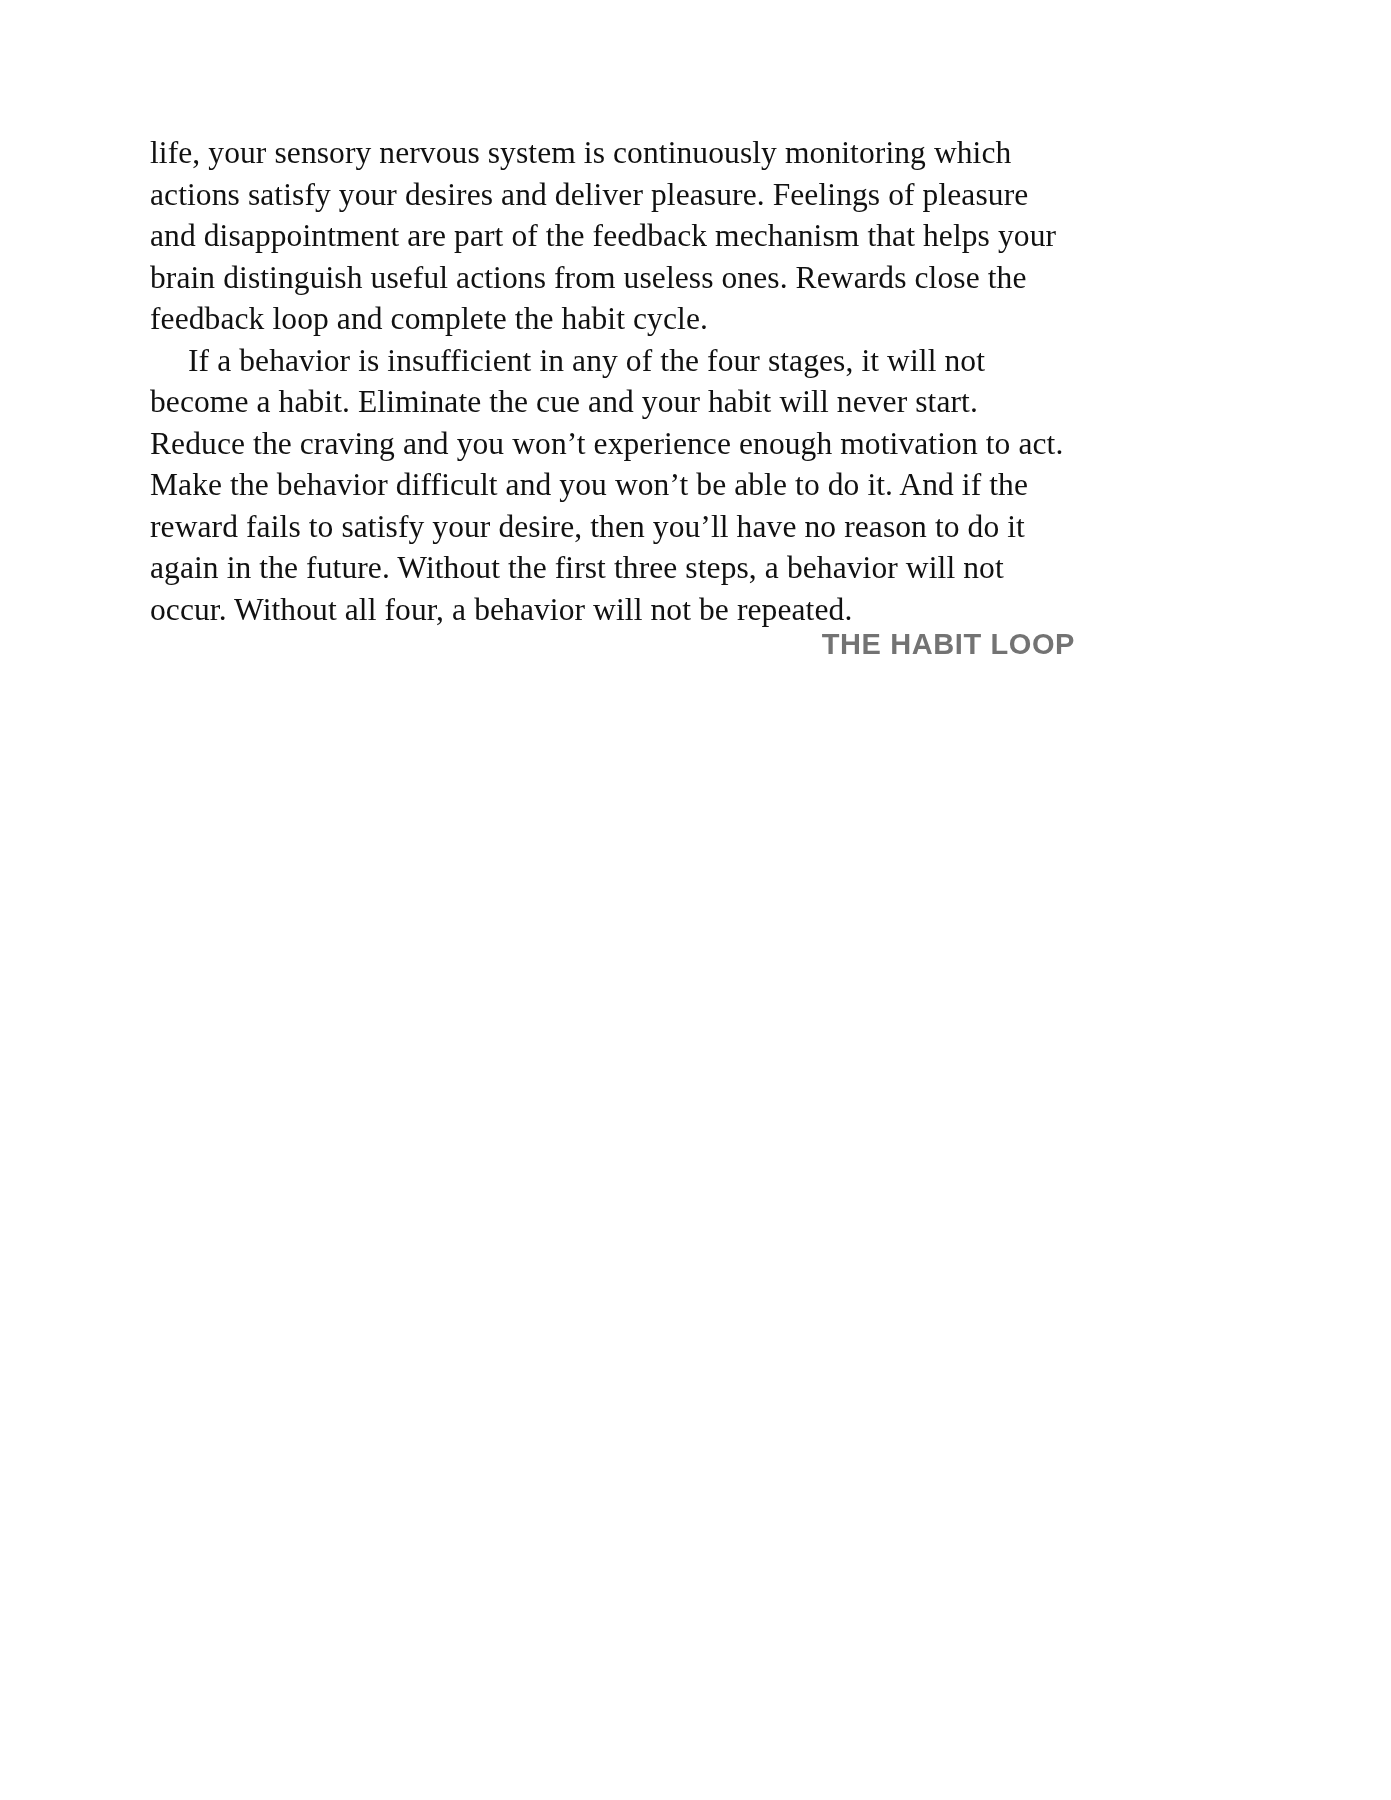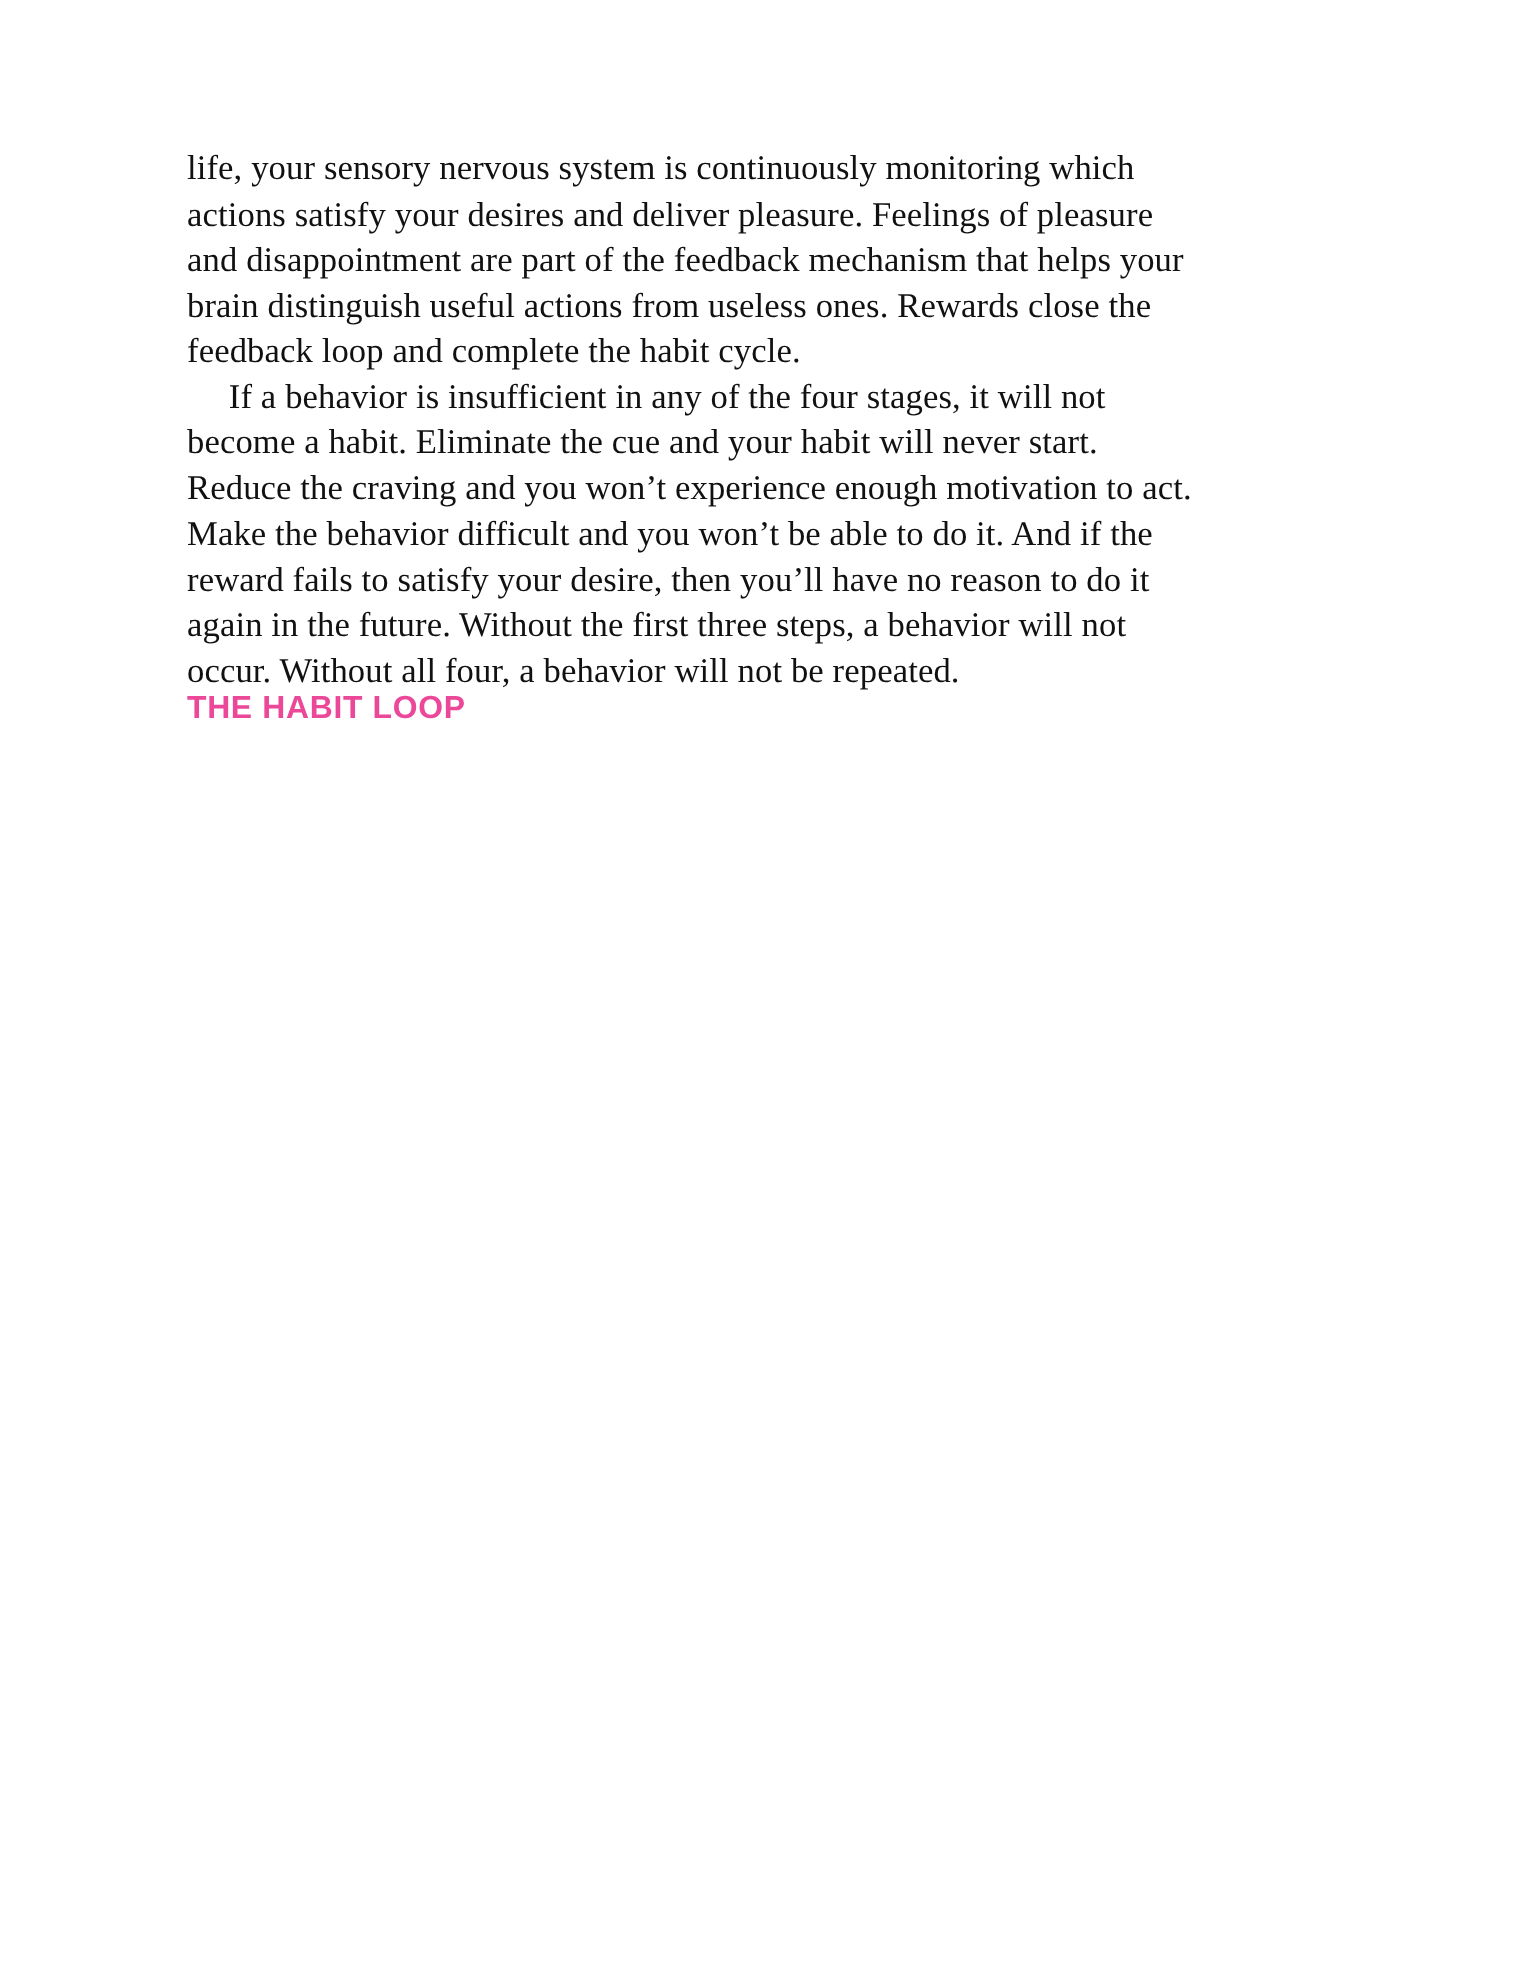--- a/index.html
+++ b/index.html
@@ -15,21 +15,20 @@
     color: #000000;
     overflow: hidden;
   }
   .page {
     position: absolute;
     top: 0;
     left: 0;
     width: 1211px;
     height: 1800px;
     background: #ffffff;
-    margin-left: 20px;
   }
   .text-column {
     position: absolute;
     left: 150px;
     top: 132px;
     width: 925px;
   }
   .body-par {
     font-family: "Liberation Serif", serif;
     font-size: 31.5px;
@@ -40,26 +39,26 @@
     letter-spacing: 0.1px;
   }
   .body-par.indented {
     text-indent: 38px;
   }
   .section-heading {
     position: absolute;
     left: 150px;
     top: 628px;
     width: 925px;
-    text-align: left;
+    text-align: right;
     font-family: "Liberation Sans", sans-serif;
     font-weight: bold;
     font-size: 29px;
     letter-spacing: 0.6px;
-    color: #ec4899;
+    color: #737373;
   }
 </style>
 </head>
 <body>
 
 <div class="page">
 
   <div class="text-column">
     <p class="body-par">life, your sensory nervous system is continuously monitoring which actions satisfy your desires and deliver pleasure. Feelings of pleasure and disappointment are part of the feedback mechanism that helps your brain distinguish useful actions from useless ones. Rewards close the feedback loop and complete the habit cycle.</p>
     <p class="body-par indented">If a behavior is insufficient in any of the four stages, it will not become a habit. Eliminate the cue and your habit will never start. Reduce the craving and you won’t experience enough motivation to act. Make the behavior difficult and you won’t be able to do it. And if the reward fails to satisfy your desire, then you’ll have no reason to do it again in the future. Without the first three steps, a behavior will not occur. Without all four, a behavior will not be repeated.</p>

